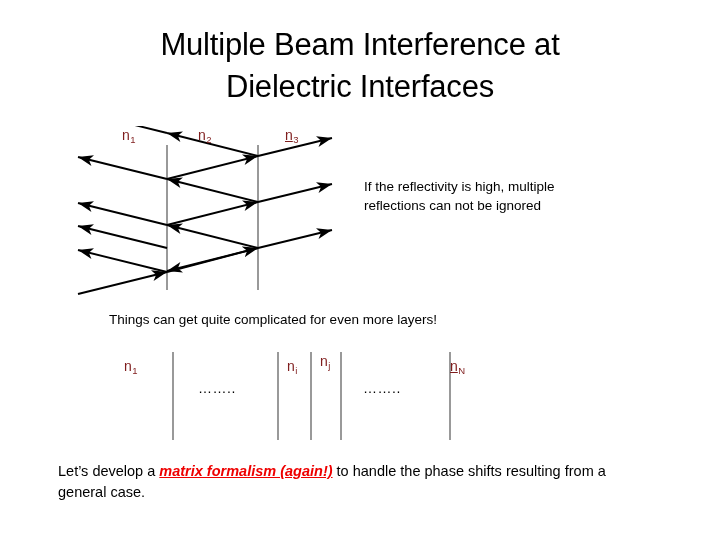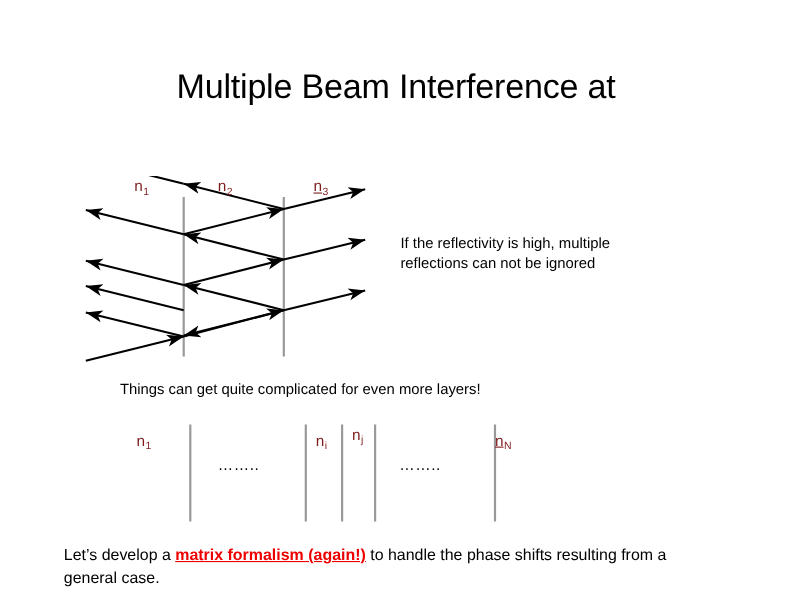--- a/index.html
+++ b/index.html
@@ -11,21 +11,20 @@
     height: 540px;
     background: #ffffff;
     font-family: "Liberation Sans", sans-serif;
     color: #000000;
     overflow: hidden;
     position: relative;
   }
   .slide {
     position: absolute;
     inset: 0;
-    margin-top: 34px;
   }
 
   
   #title {
     position: absolute;
     left: 60px;
     top: 24px;
     width: 600px;
     text-align: center;
     font-size: 31px;
@@ -101,30 +100,32 @@
     left: 58px;
     top: 461px;
     width: 600px;
     font-size: 14.5px;
     line-height: 1.45;
     color: #000000;
   }
   #closing-text .accent {
     color: #ee0000;
     font-weight: bold;
+    font-style: italic;
     text-decoration: underline;
   }
 </style>
 </head>
 <body>
 
 <div class="slide">
 
   <div id="title">
     <span class="tline">Multiple Beam Interference at</span>
+    <span class="tline">Dielectric Interfaces</span>
   </div>
 
   <div id="ray-diagram">
 
     <div class="idx-lbl nlabel" style="left:52px; top:2px;">
       <span>n</span><sub>1</sub>
     </div>
     <div class="idx-lbl nlabel" style="left:128px; top:2px;">
       <span>n</span><sub>2</sub>
     </div>

